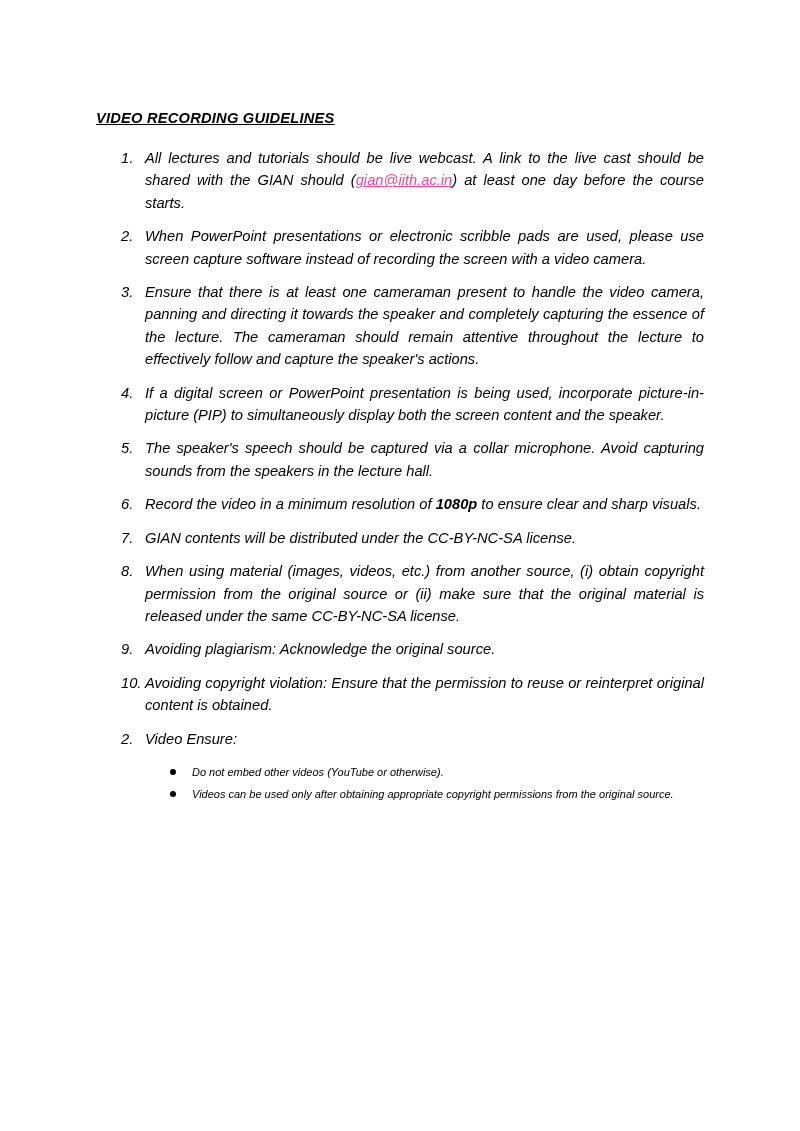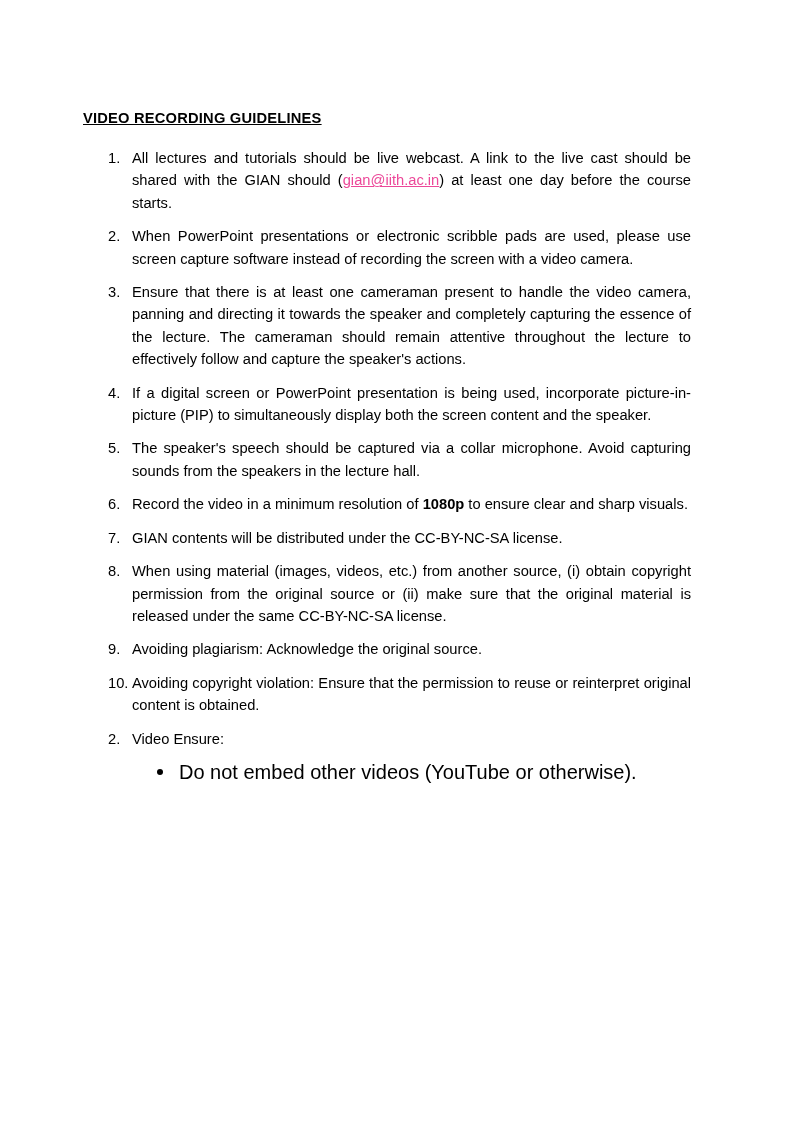--- a/index.html
+++ b/index.html
@@ -8,23 +8,24 @@
     position: relative;
     width: 800px;
     height: 1131px;
     background: #ffffff;
     font-family: "Liberation Sans", "DejaVu Sans", sans-serif;
     color: #000000;
     overflow: hidden;
   }
   .content {
     position: absolute;
-    left: 83px;
+    left: 96px;
     top: 107px;
     width: 608px;
+    font-style: italic;
   }
   .doc-heading {
     font-size: 14.7px;
     font-weight: bold;
     text-decoration: underline;
     line-height: 22px;
     letter-spacing: 0.2px;
     margin-bottom: 18px;
     color: #000000;
   }
@@ -50,21 +51,21 @@
     text-decoration: underline;
     cursor: pointer;
   }
   .bold-run { font-weight: bold; }
   .sub-list {
     list-style: none;
     margin-top: 11px;
   }
   .sub-item {
     display: flex;
-    font-size: 20px;
+    font-size: 11px;
     line-height: 22.4px;
     margin-bottom: 0;
   }
   .sub-marker {
     flex: 0 0 22px;
     margin-left: 74px;
     position: relative;
   }
   .bullet-dot {
     position: absolute;
@@ -147,16 +148,22 @@
       </li>
     </ol>
 
     <ul class="sub-list">
       <li class="sub-item">
         <span class="sub-marker">
             <span class="bullet-dot"></span>
           </span>
         <span class="sub-text">Do not embed other videos (YouTube or otherwise).</span>
       </li>
+      <li class="sub-item">
+        <span class="sub-marker">
+            <span class="bullet-dot"></span>
+          </span>
+        <span class="sub-text">Videos can be used only after obtaining appropriate copyright permissions from the original source.</span>
+      </li>
     </ul>
 
   </div>
 </div>
 
 </body></html>

